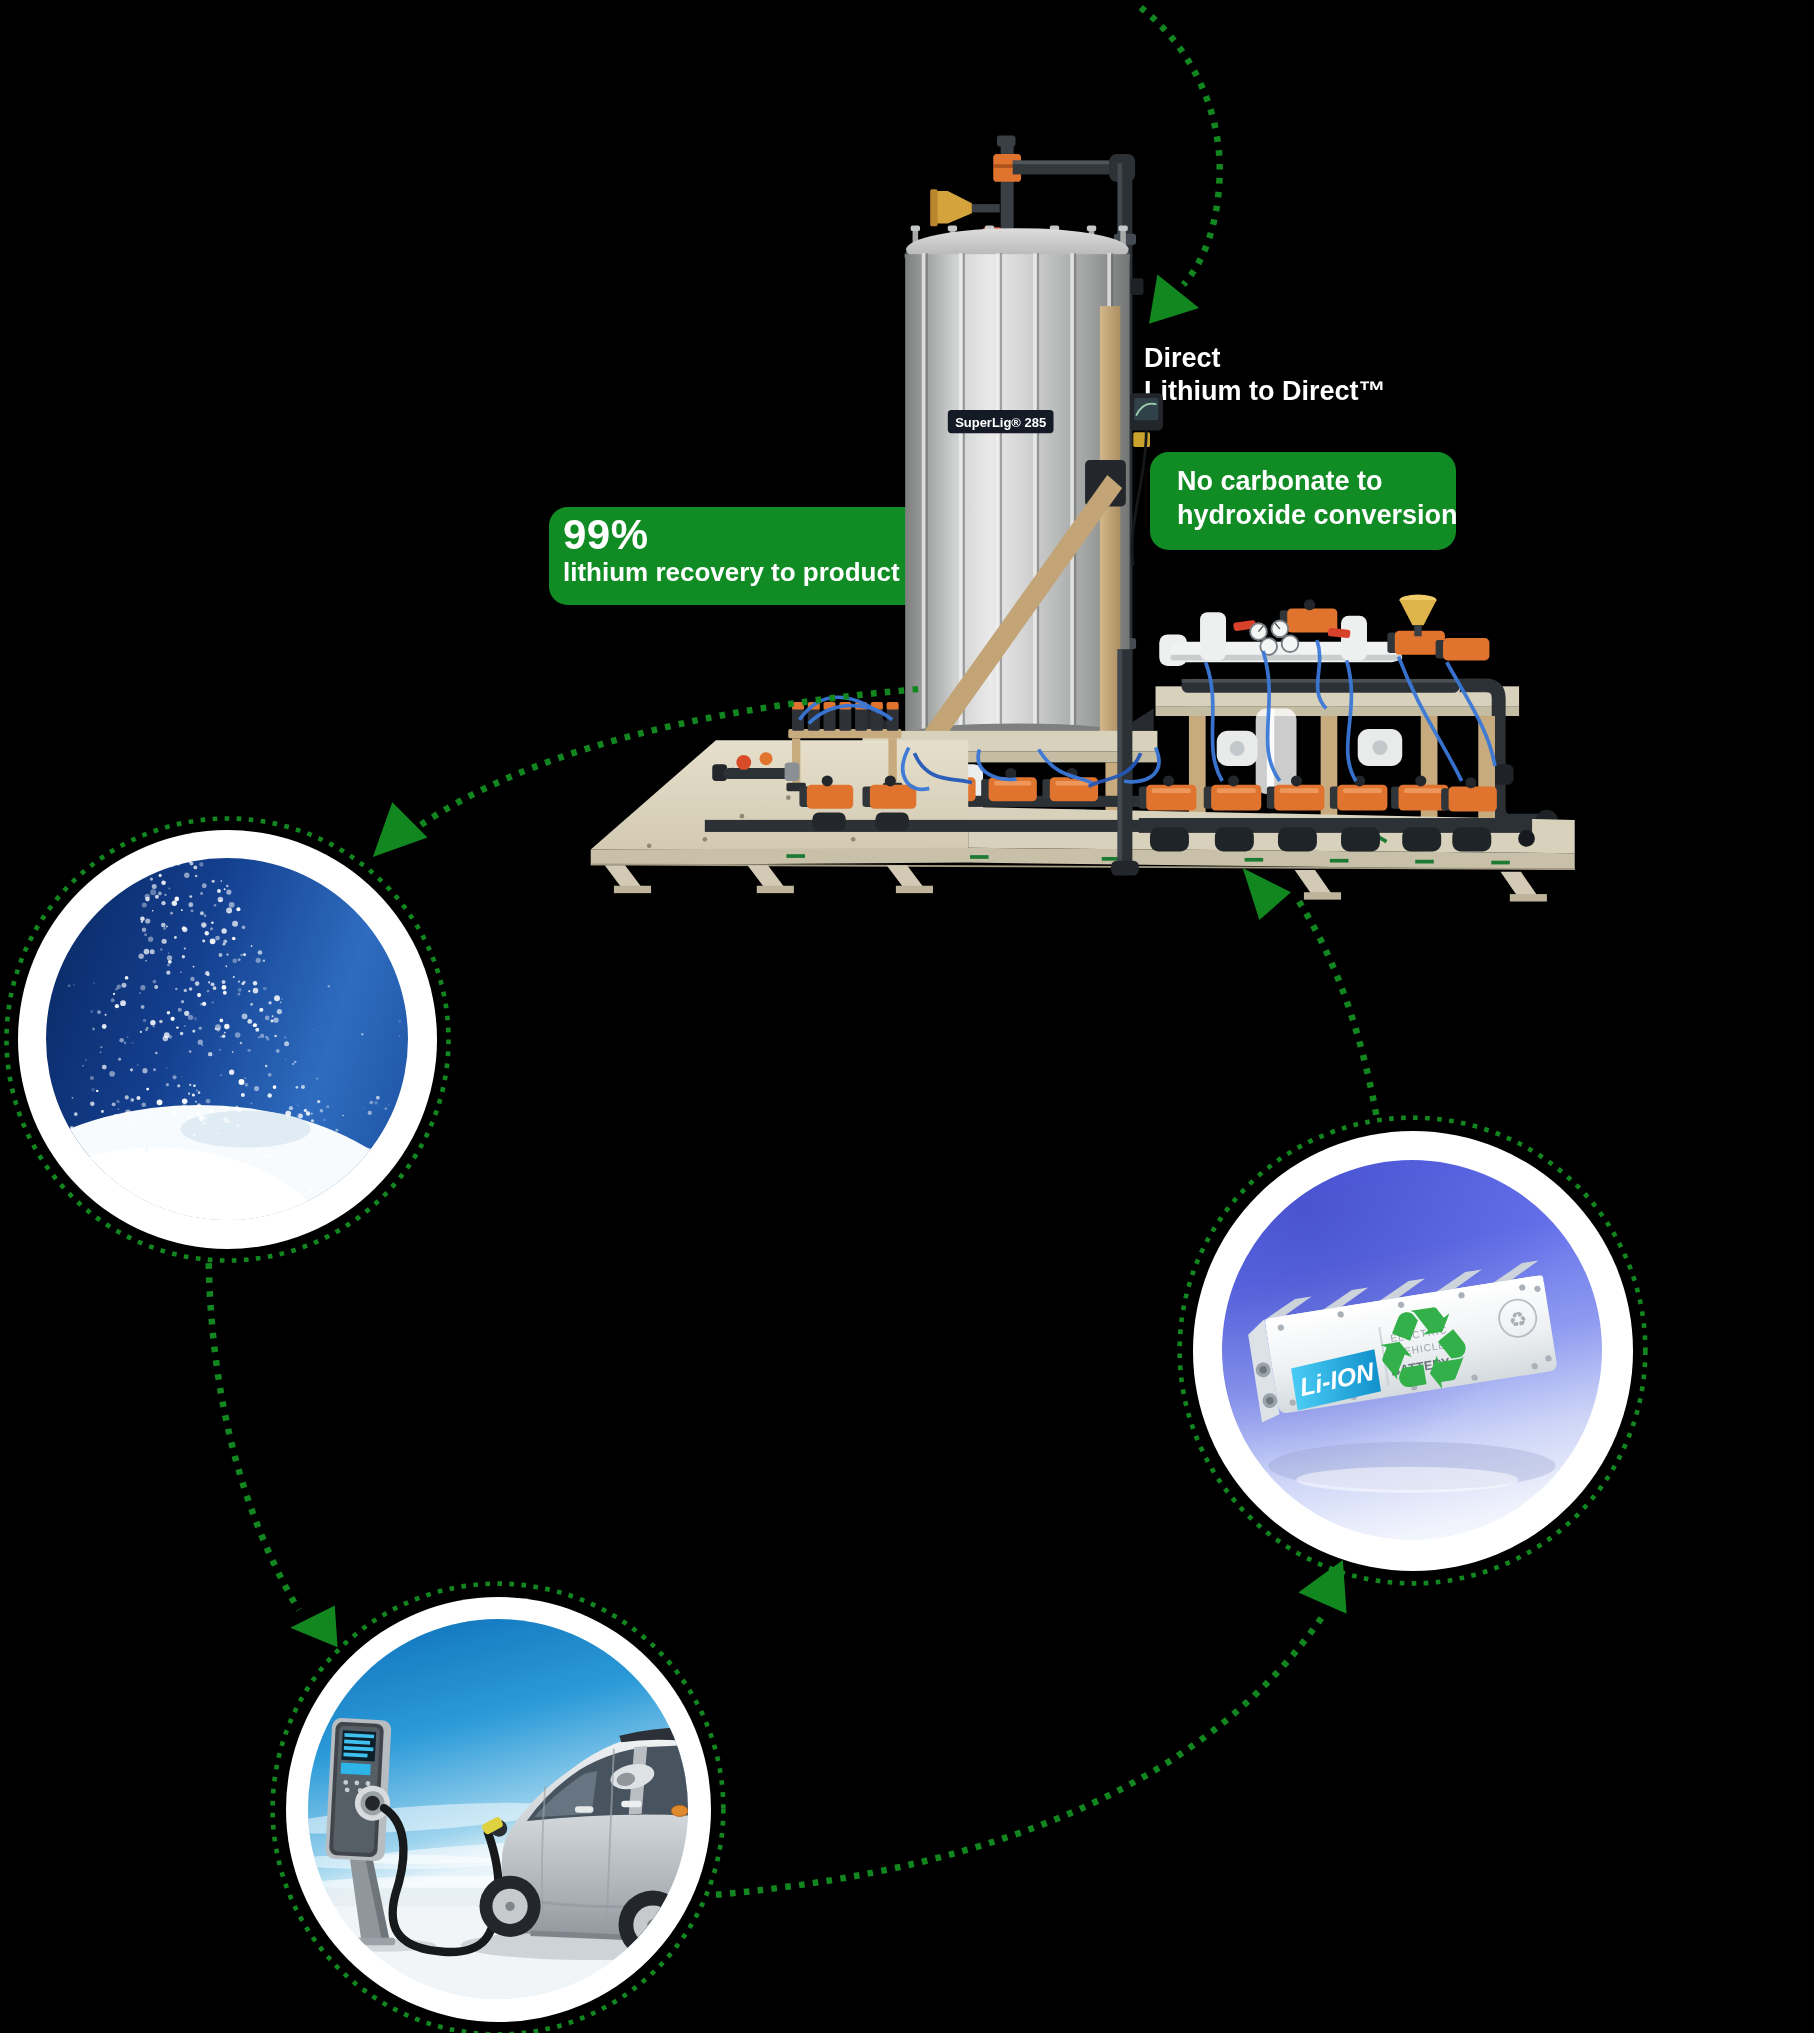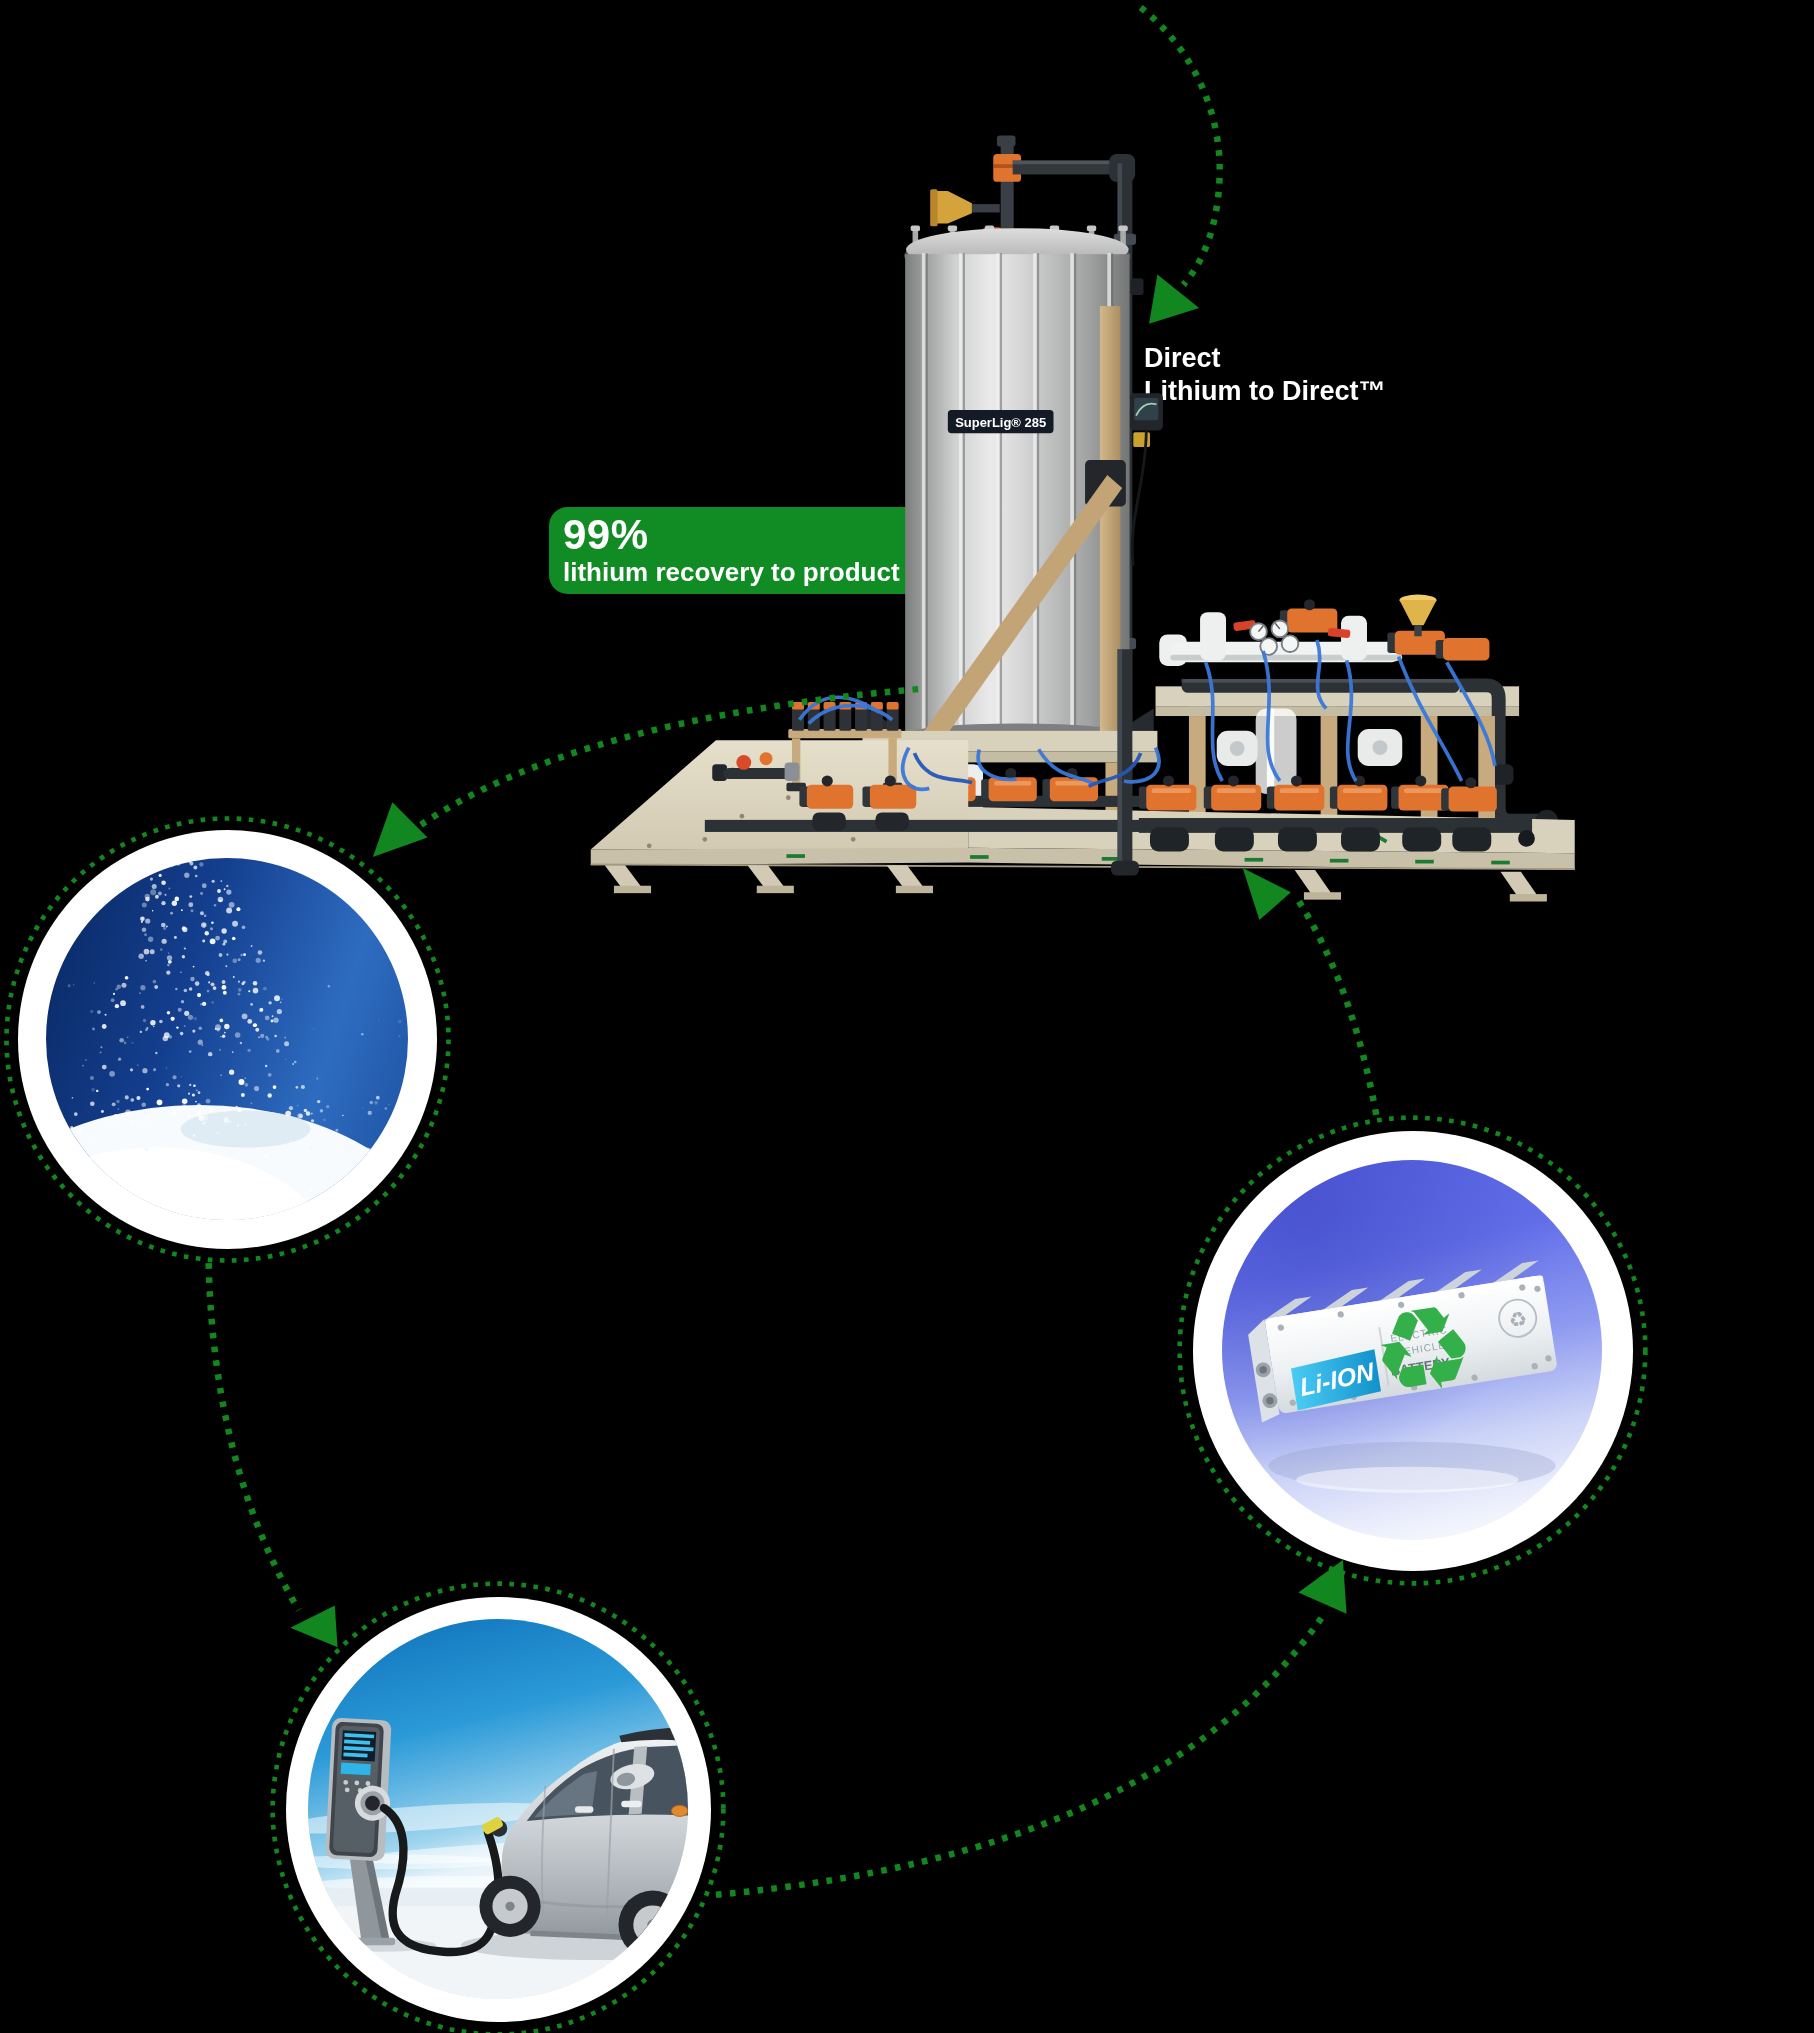--- a/index.html
+++ b/index.html
@@ -3,21 +3,21 @@
 <meta charset="utf-8">
 <style>
   html,body{margin:0;padding:0;background:#000;}
   #canvas{position:relative;width:1814px;height:2033px;background:#000;overflow:hidden;
           font-family:"Liberation Sans",sans-serif;}
   #canvas svg{display:block;}
   .layer{position:absolute;left:0;top:0;width:1814px;height:2033px;}
 
   
   .badge{position:absolute;background:#118B24;color:#fff;box-sizing:border-box;}
-  #badge-recovery{left:549px;top:507px;width:378px;height:87px;border-radius:18.6px 0 0 18.6px;
+  #badge-recovery{left:549px;top:507px;width:378px;height:98px;border-radius:18.6px 0 0 18.6px;
                   padding:6.5px 0 0 14px;}
   #badge-recovery .stat{font-size:42px;font-weight:700;line-height:1.0;letter-spacing:0.5px;}
   #badge-recovery .line{font-size:26px;font-weight:700;margin-top:1px;white-space:nowrap;}
   #badge-conversion{left:1150px;top:452px;width:306px;height:98px;border-radius:18.6px;
                     padding:12px 0 0 27px;}
   #badge-conversion .bl{font-size:27px;font-weight:700;line-height:34px;white-space:nowrap;}
   #direct-label{position:absolute;left:1144px;top:342px;color:#fff;font-size:27px;font-weight:700;
                 line-height:33px;white-space:nowrap;}
 
   
@@ -41,20 +41,24 @@
   .pv{position:absolute;left:0;top:0;}
 </style>
 </head>
 <body>
 
 <div id="canvas">
 
   <div class="badge" id="badge-recovery">
     <div class="stat">99%</div>
     <div class="line">lithium recovery to product</div>
+  </div>
+  <div class="badge" id="badge-conversion">
+    <div class="bl">No carbonate to</div>
+    <div class="bl">hydroxide conversion</div>
   </div>
   <div id="direct-label">
     <div>Direct</div>
     <div>Lithium to Direct™</div>
   </div>
 
   <svg class="layer" viewBox="0 0 1956 2192">
     <defs>
       <linearGradient id="tankGrad" x1="0" y1="0" x2="1" y2="0">
         <stop offset="0" stop-color="#7d7f7e"></stop>

